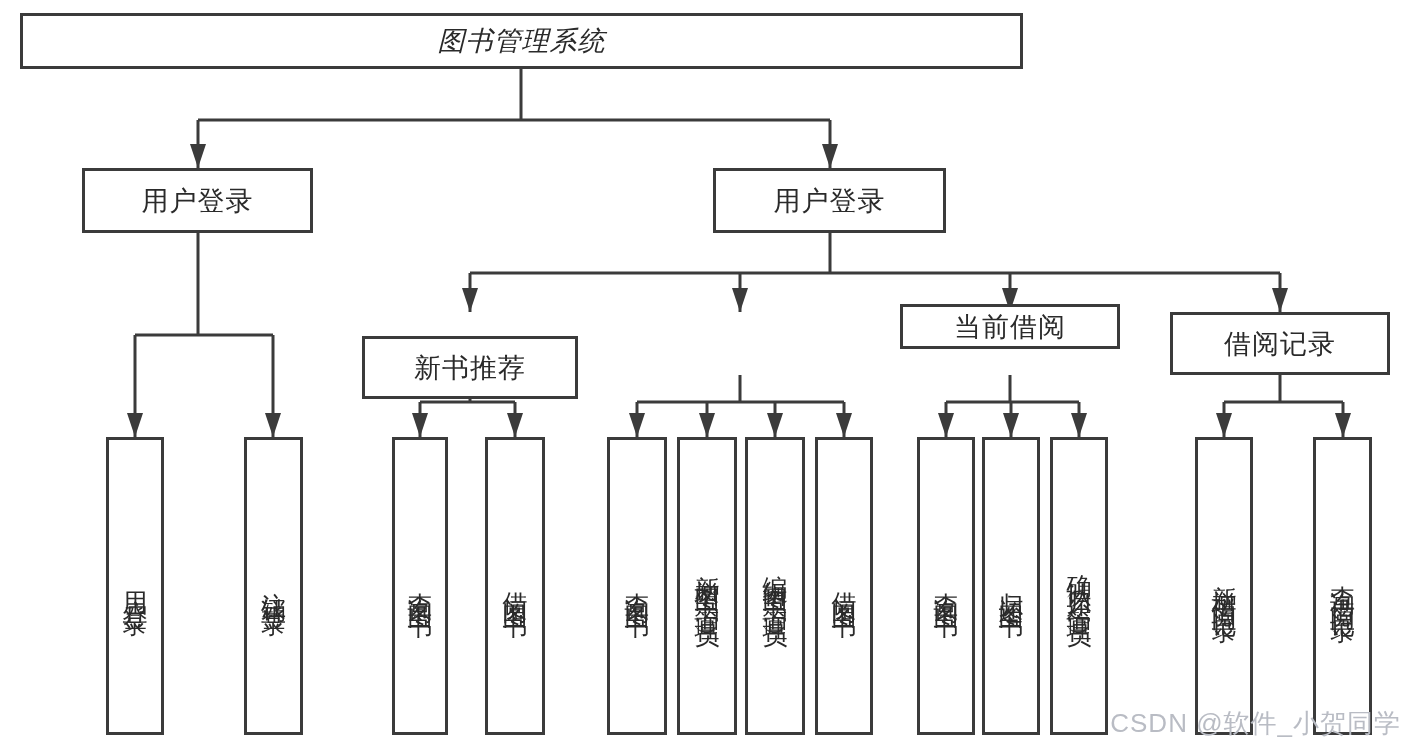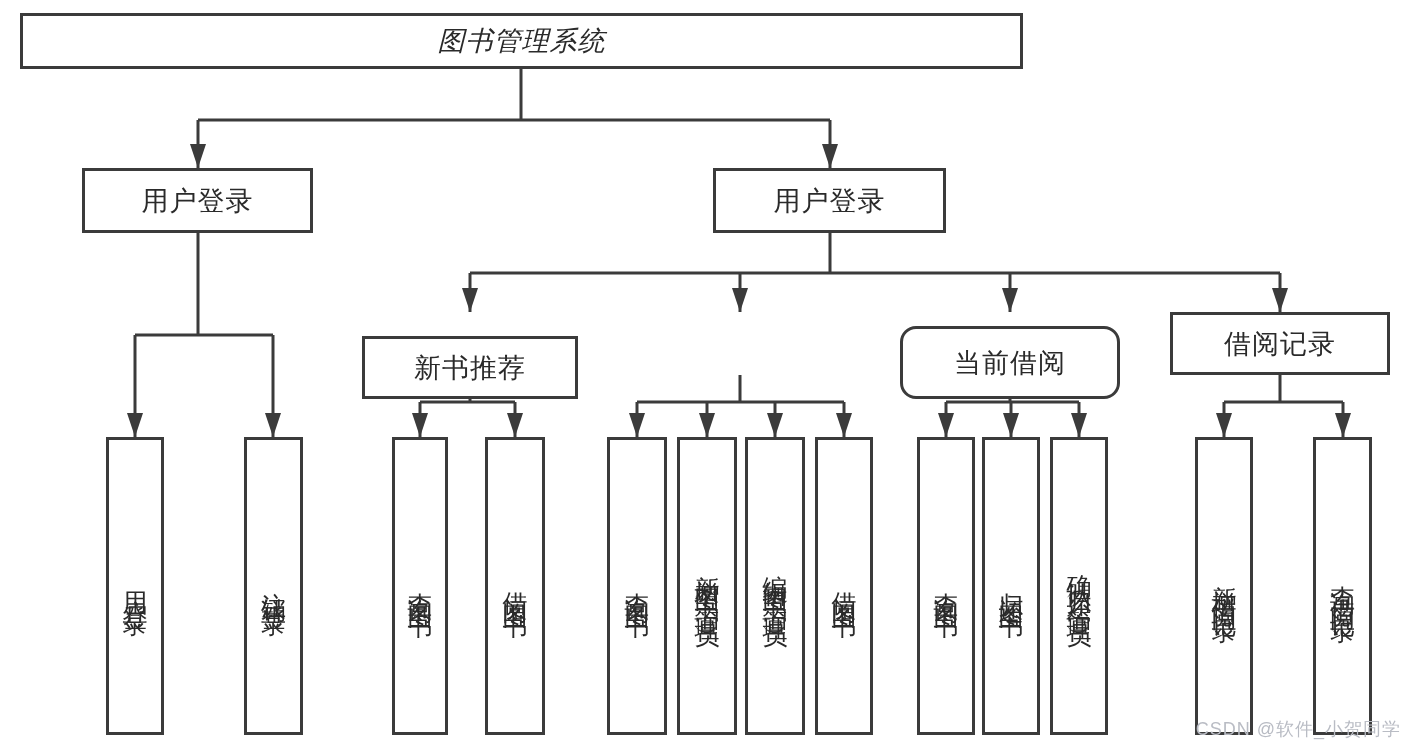--- a/index.html
+++ b/index.html
@@ -40,21 +40,21 @@
     text-orientation: mixed;
     font-size: 25px;
     letter-spacing: 7px;
     color: #2a2a2a;
     line-height: 1;
   }
   .watermark {
     position: absolute;
     right: 4px;
     bottom: 6px;
-    font-size: 18px;
+    font-size: 26px;
     color: #b9bcc4;
     z-index: 5;
     white-space: nowrap;
     letter-spacing: 1px;
   }
 </style>
 </head>
 <body>
 
 <div class="canvas">
@@ -109,21 +109,21 @@
   <div class="box" style="left:82px; top:168px; width:231px; height:65px;">
     <span class="hlabel">用户登录</span>
   </div>
   <div class="box" style="left:713px; top:168px; width:233px; height:65px;">
     <span class="hlabel">用户登录</span>
   </div>
 
   <div class="box" style="left:362px; top:312px; width:216px; height:63px;margin-top:24px;">
     <span class="hlabel">新书推荐</span>
   </div>
-  <div class="box" style="left:900px; top:326px; width:220px; height:73px;border-radius:16px;">
+  <div class="box" style="left:900px; top:304px; width:220px; height:45px;">
     <span class="hlabel">当前借阅</span>
   </div>
   <div class="box" style="left:1170px; top:312px; width:220px; height:63px;">
     <span class="hlabel">借阅记录</span>
   </div>
 
   <div class="box leaf" style="left:106px; width:58px;">
     <span class="vtext">用户登录</span>
   </div>
   <div class="box leaf" style="left:244px; width:59px;">

